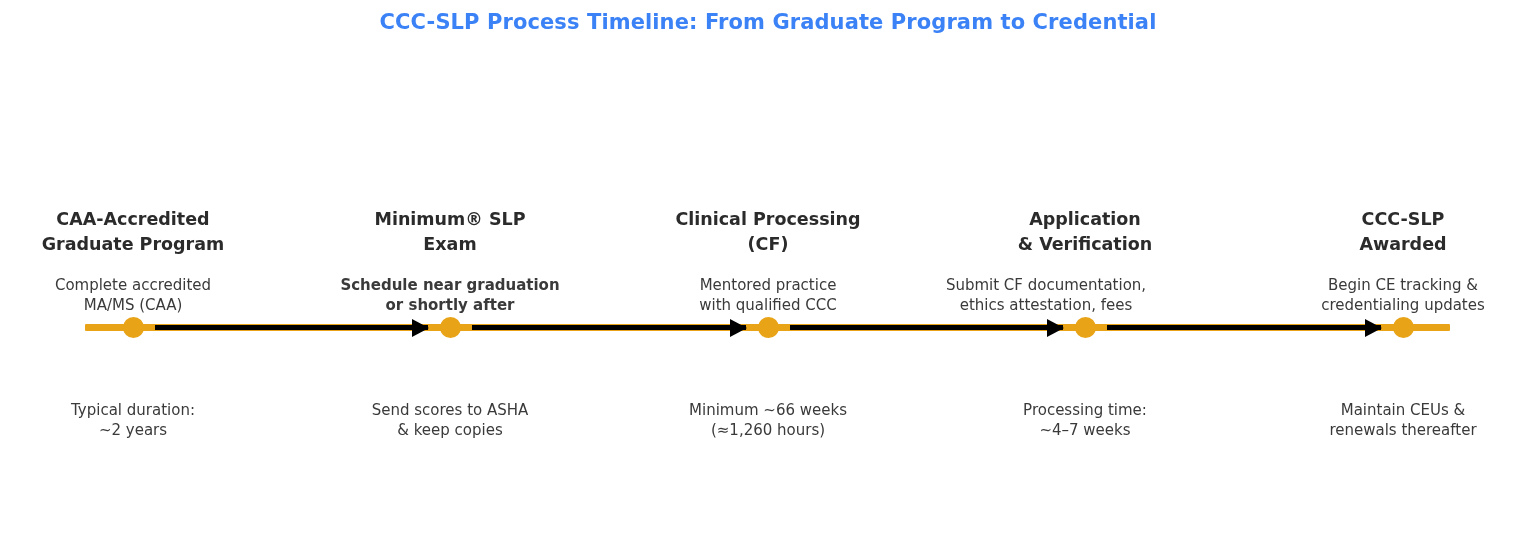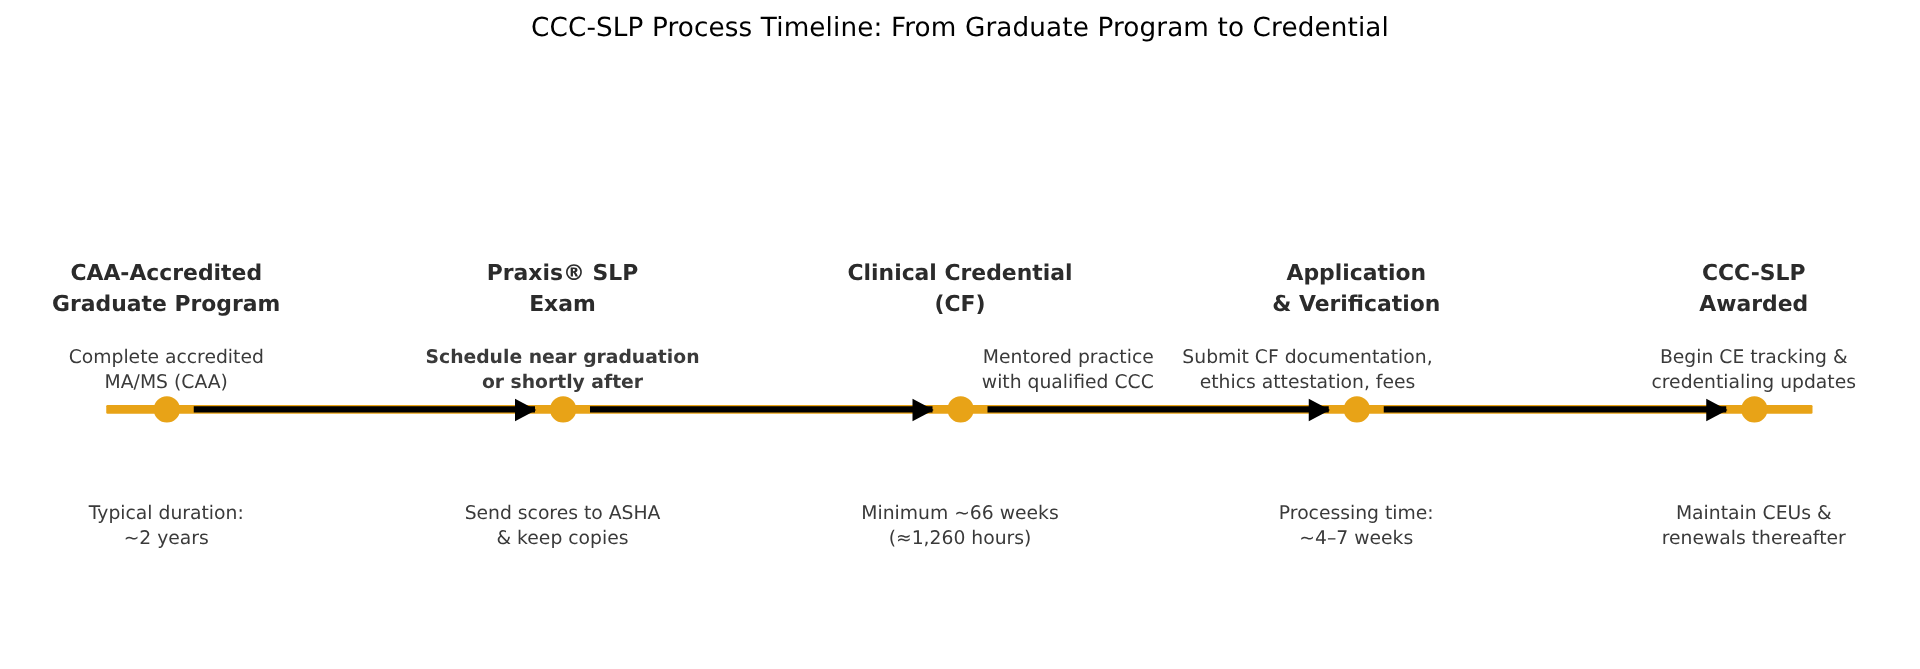--- a/index.html
+++ b/index.html
@@ -19,22 +19,22 @@
   }
 
   
   #chart-title {
     position: absolute;
     top: 8px;
     left: 0;
     width: 1536px;
     text-align: center;
     font-size: 21px;
-    font-weight: 400;
-    color: #000000;
+    font-weight: 700;
+    color: #3b82f6;
     letter-spacing: 0.1px;
     line-height: 28px;
   }
 
   
   #timeline-axis {
     position: absolute;
     left: 85px;
     top: 324px;
     width: 1365px;
@@ -148,29 +148,29 @@
     <div class="milestone-marker" style="left: 1403px;"></div>
   </div>
 
 <div id="labels">
     <div class="milestone-heading" style="left: 133px;">CAA-Accredited
 Graduate Program</div>
     <div class="milestone-desc" style="left: 133px;">Complete accredited
 MA/MS (CAA)</div>
     <div class="milestone-detail" style="left: 133px;">Typical duration:
 ~2 years</div>
-    <div class="milestone-heading" style="left: 450px;">Praxis® SLP
+    <div class="milestone-heading" style="left: 450px;">Minimum® SLP
 Exam</div>
     <div class="milestone-desc" style="left: 450px; font-weight: bold;">Schedule near graduation
 or shortly after</div>
     <div class="milestone-detail" style="left: 450px;">Send scores to ASHA
 &amp; keep copies</div>
-    <div class="milestone-heading" style="left: 768px;">Clinical Credential
+    <div class="milestone-heading" style="left: 768px;">Clinical Processing
 (CF)</div>
-    <div class="milestone-desc" style="left: 768px; text-align: right;">Mentored practice
+    <div class="milestone-desc" style="left: 768px;">Mentored practice
 with qualified CCC</div>
     <div class="milestone-detail" style="left: 768px;">Minimum ~66 weeks
 (≈1,260 hours)</div>
     <div class="milestone-heading" style="left: 1085px;">Application
 &amp; Verification</div>
     <div class="milestone-desc" style="left: 1046px;">Submit CF documentation,
 ethics attestation, fees</div>
     <div class="milestone-detail" style="left: 1085px;">Processing time:
 ~4–7 weeks</div>
     <div class="milestone-heading" style="left: 1403px;">CCC-SLP

